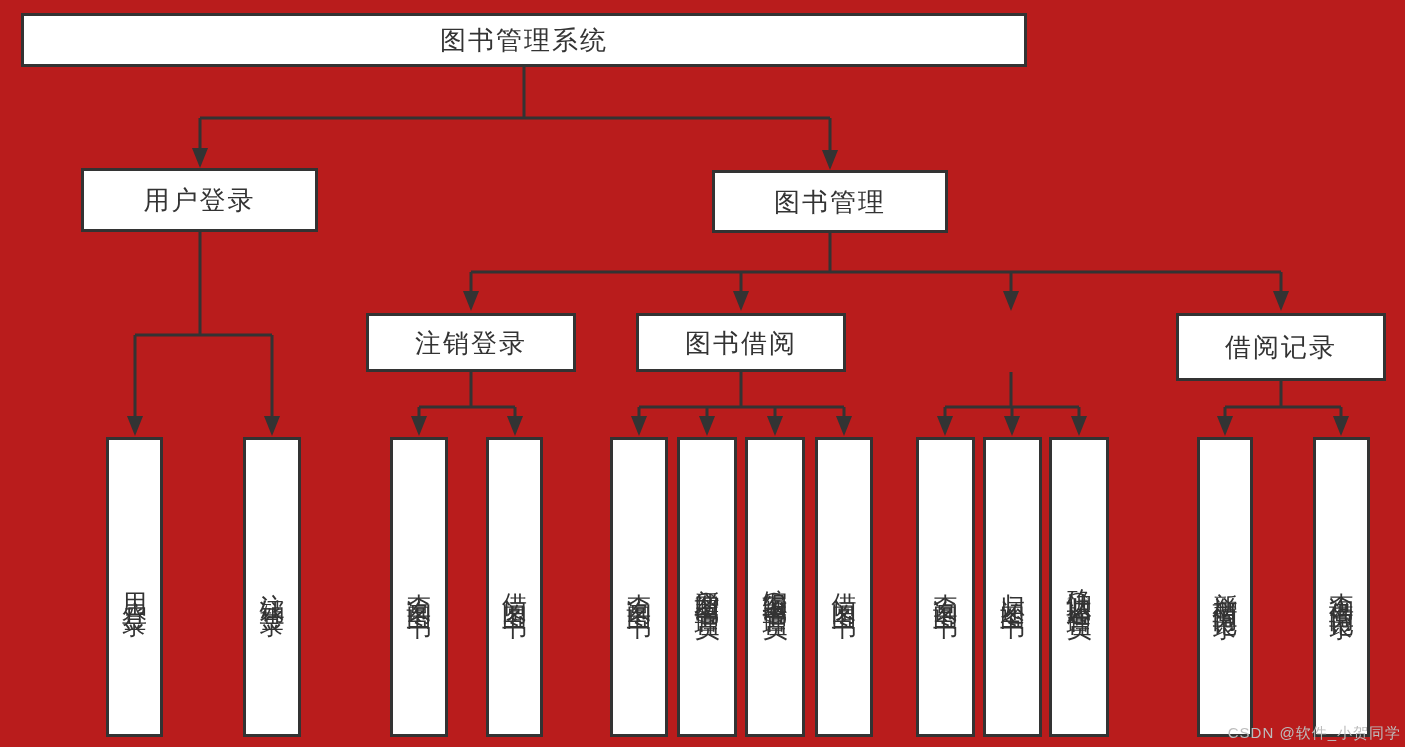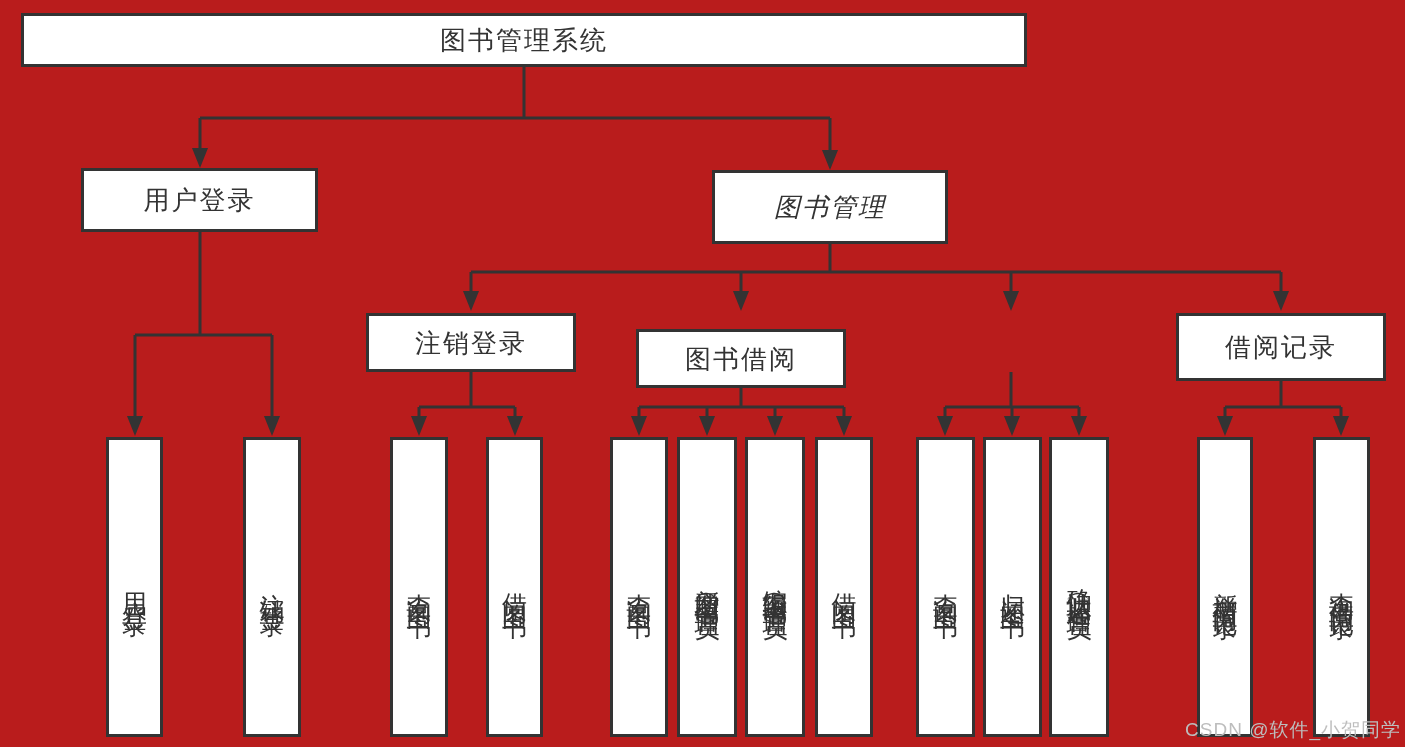--- a/index.html
+++ b/index.html
@@ -42,21 +42,21 @@
     writing-mode: vertical-rl;
     text-orientation: mixed;
     font-size: 25px;
     letter-spacing: 7px;
     line-height: 1;
   }
   .watermark {
     position: absolute;
     right: 4px;
     bottom: 4px;
-    font-size: 19px;
+    font-size: 15px;
     color: #bdbdbd;
     letter-spacing: 1px;
     white-space: nowrap;
     z-index: 5;
   }
 </style>
 </head>
 <body>
 
 <div class="canvas">
@@ -100,24 +100,24 @@
       <polygon points="1004,416 1020,416 1012,436"></polygon>
       <polygon points="1071,416 1087,416 1079,436"></polygon>
       <polygon points="1217,416 1233,416 1225,436"></polygon>
       <polygon points="1333,416 1349,416 1341,436"></polygon>
     </g>
   </svg>
 
   <div class="node box-h" style="left:21px; top:13px; width:1006px; height:54px;">图书管理系统</div>
 
   <div class="node box-h" style="left:81px; top:168px; width:237px; height:64px;">用户登录</div>
-  <div class="node box-h" style="left:712px; top:170px; width:236px; height:74px;font-style:italic;">图书管理</div>
+  <div class="node box-h" style="left:712px; top:170px; width:236px; height:63px;">图书管理</div>
 
   <div class="node box-h" style="left:366px; top:313px; width:210px; height:59px;">注销登录</div>
-  <div class="node box-h" style="left:636px; top:313px; width:210px; height:59px;margin-top:16px;">图书借阅</div>
+  <div class="node box-h" style="left:636px; top:313px; width:210px; height:59px;">图书借阅</div>
   <div class="node box-h" style="left:1176px; top:313px; width:210px; height:68px;">借阅记录</div>
 
   <div class="node box-v" style="left:106px; top:437px; width:57px; height:300px;">用户登录</div>
   <div class="node box-v" style="left:243px; top:437px; width:58px; height:300px;">注销登录</div>
 
   <div class="node box-v" style="left:390px; top:437px; width:58px; height:300px;">查询图书</div>
   <div class="node box-v" style="left:486px; top:437px; width:57px; height:300px;">借阅图书</div>
 
   <div class="node box-v" style="left:610px; top:437px; width:58px; height:300px;">查询图书</div>
   <div class="node box-v" style="left:677px; top:437px; width:60px; height:300px; letter-spacing:4px;">新增图书（管理员）</div>

